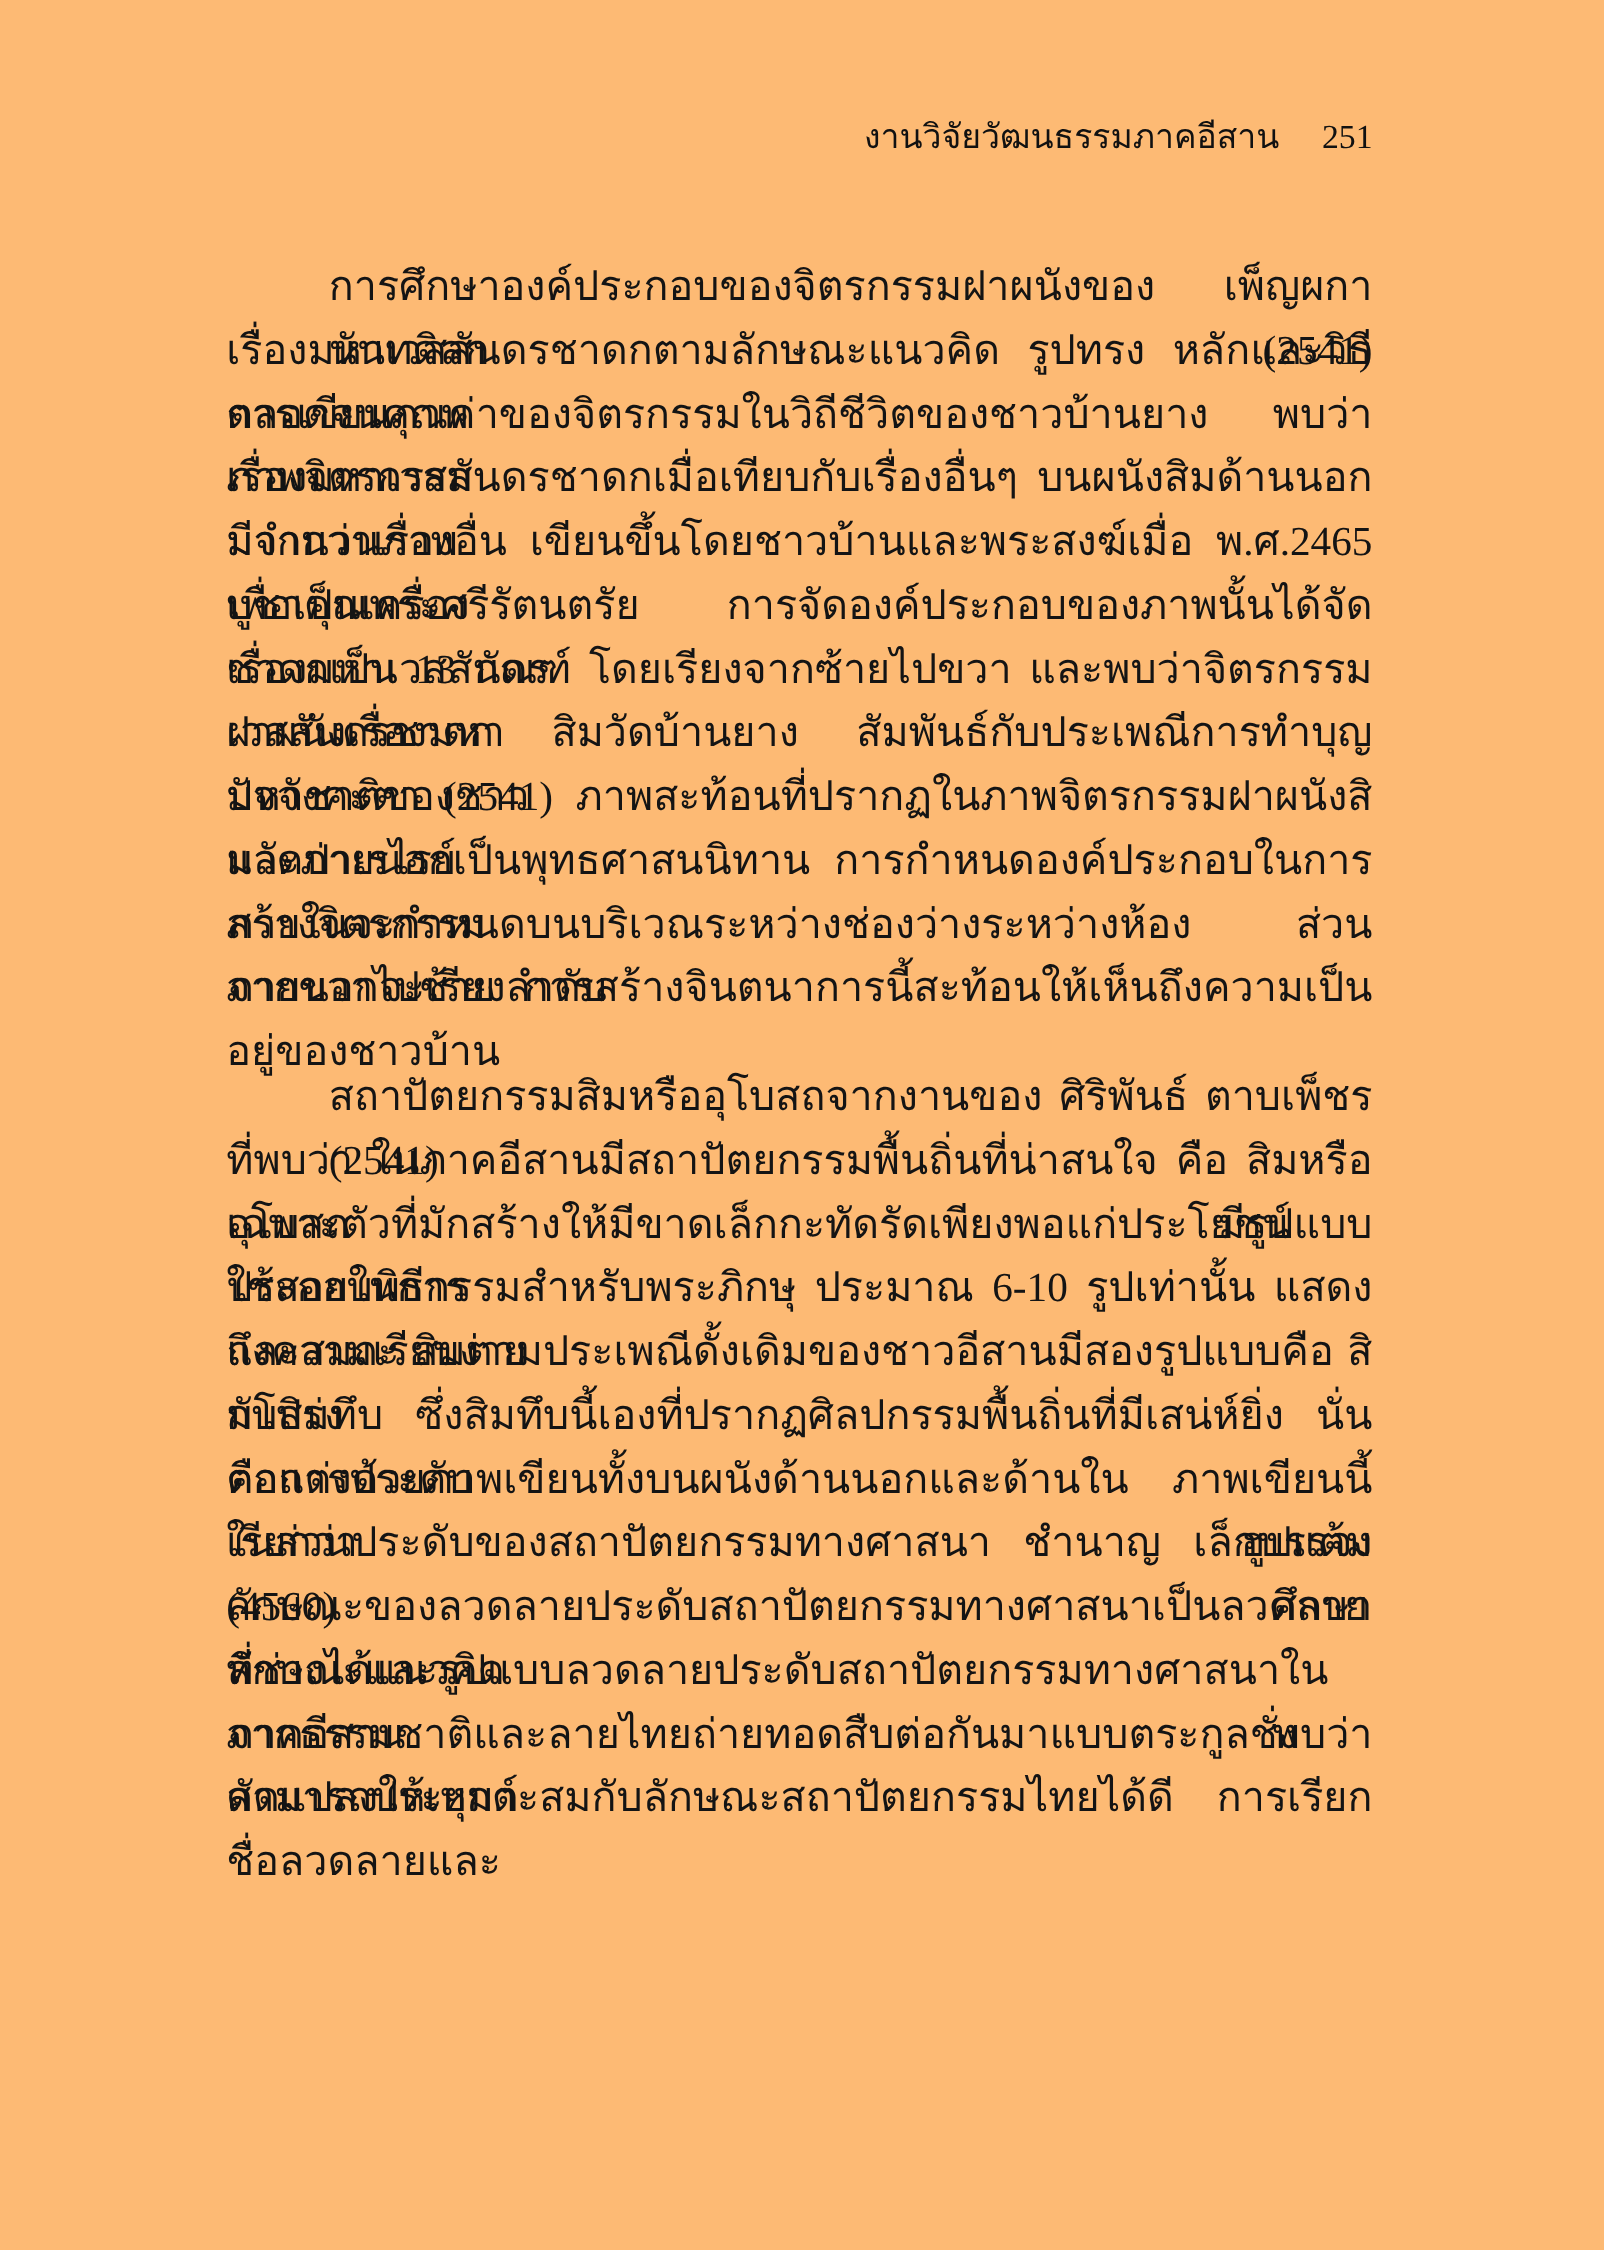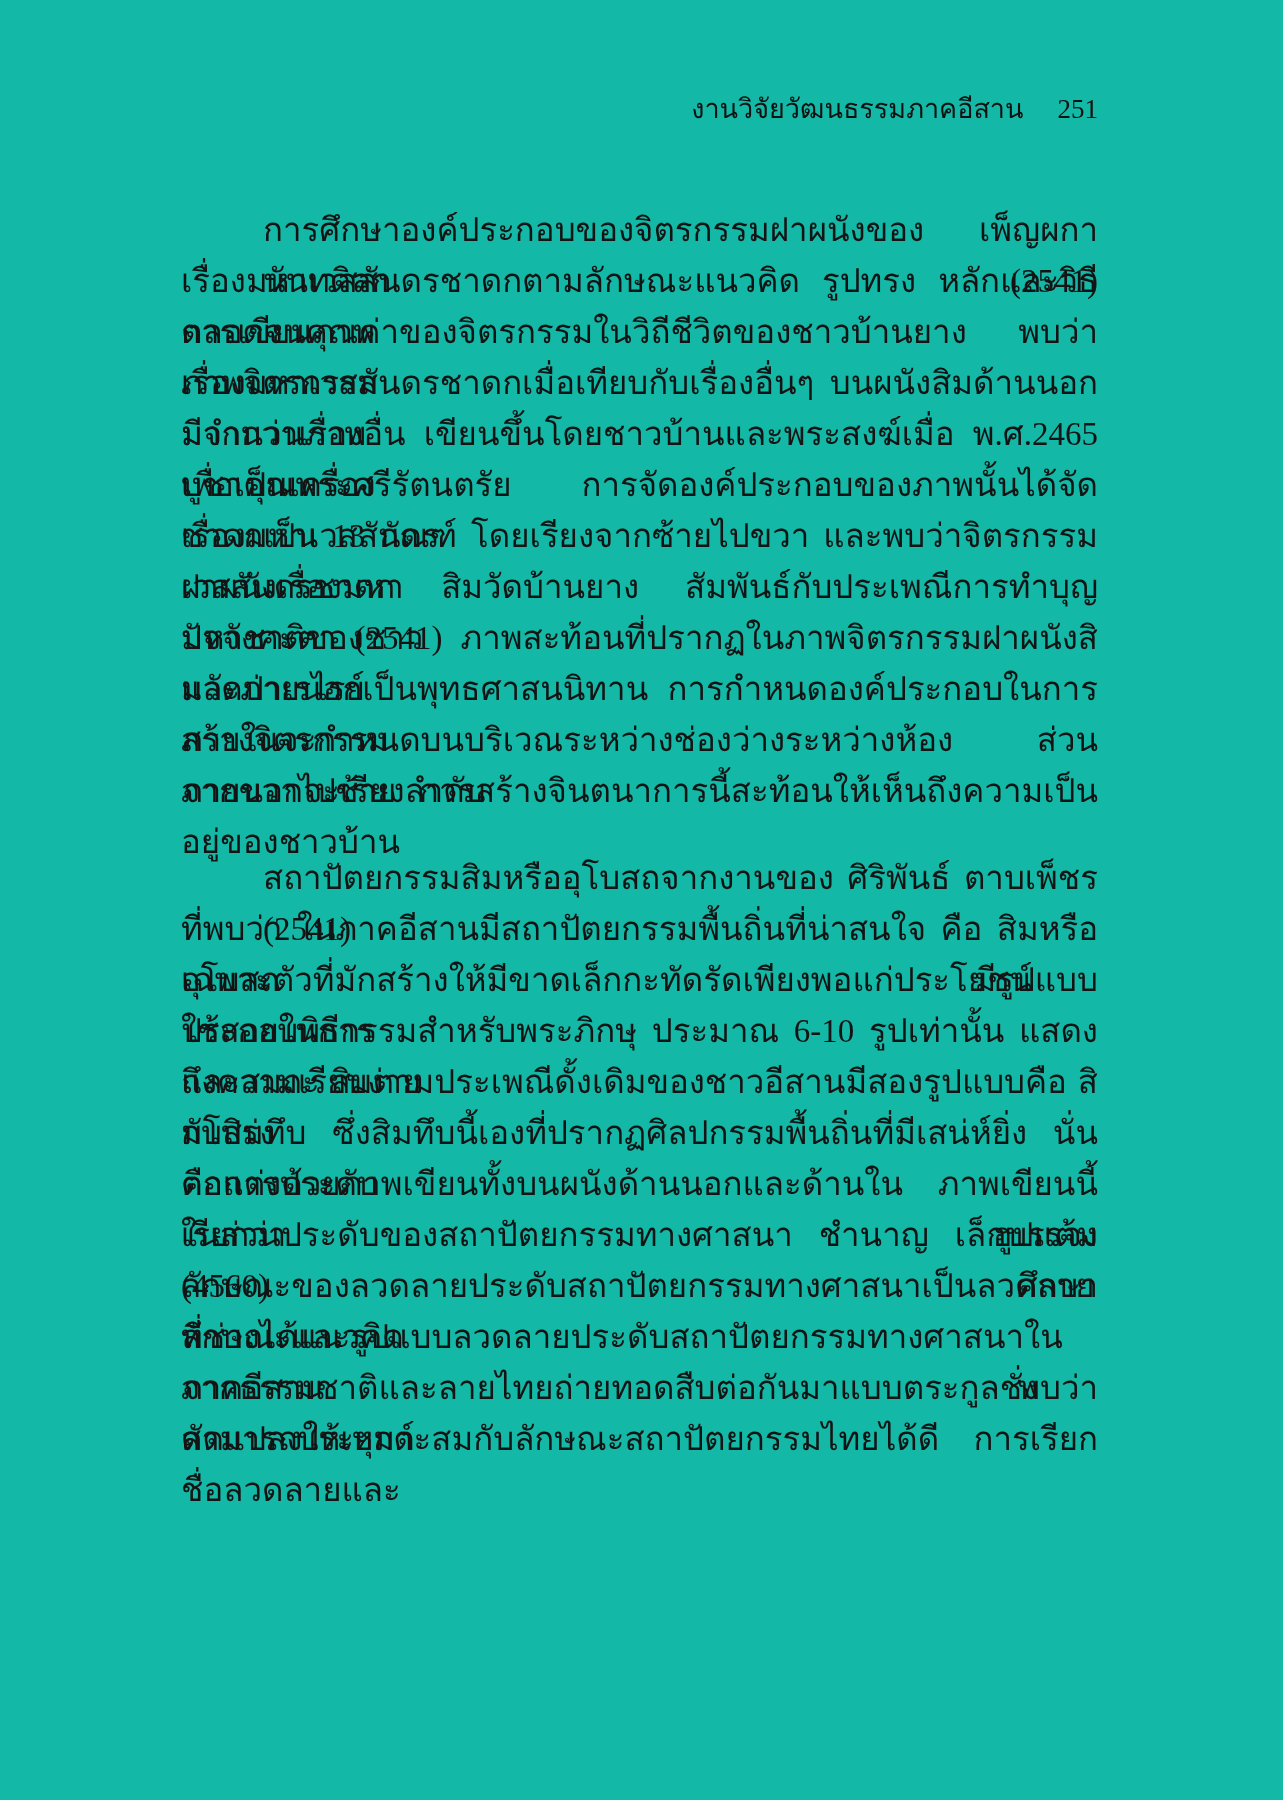--- a/index.html
+++ b/index.html
@@ -5,21 +5,21 @@
   html, body {
     margin: 0;
     padding: 0;
     background: #e8e8e8;
   }
   .page {
     position: relative;
     width: 1283px;
     height: 1800px;
     margin: 0 auto;
-    background: #14b8a6;
+    background: #fdba74;
     color: #111111;
     font-family: "Liberation Serif", "DejaVu Serif", serif;
     overflow: hidden;
   }
   .header {
     position: absolute;
     top: 92px;
     left: 165px;
     right: 185px;
     text-align: right;

